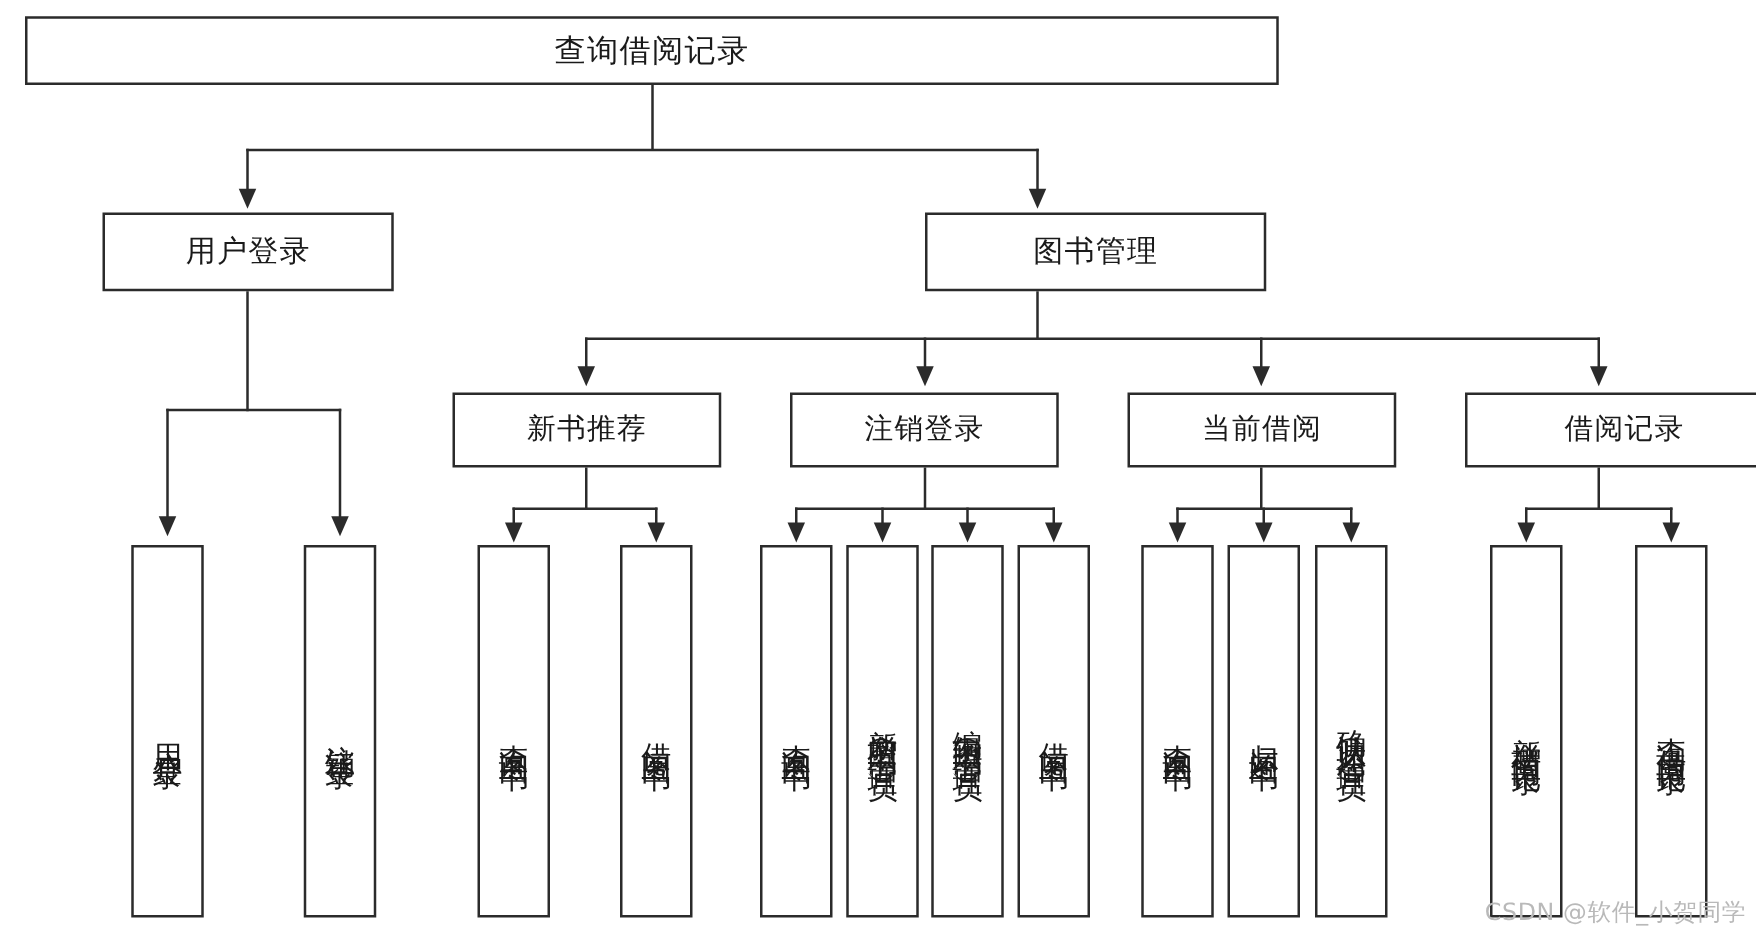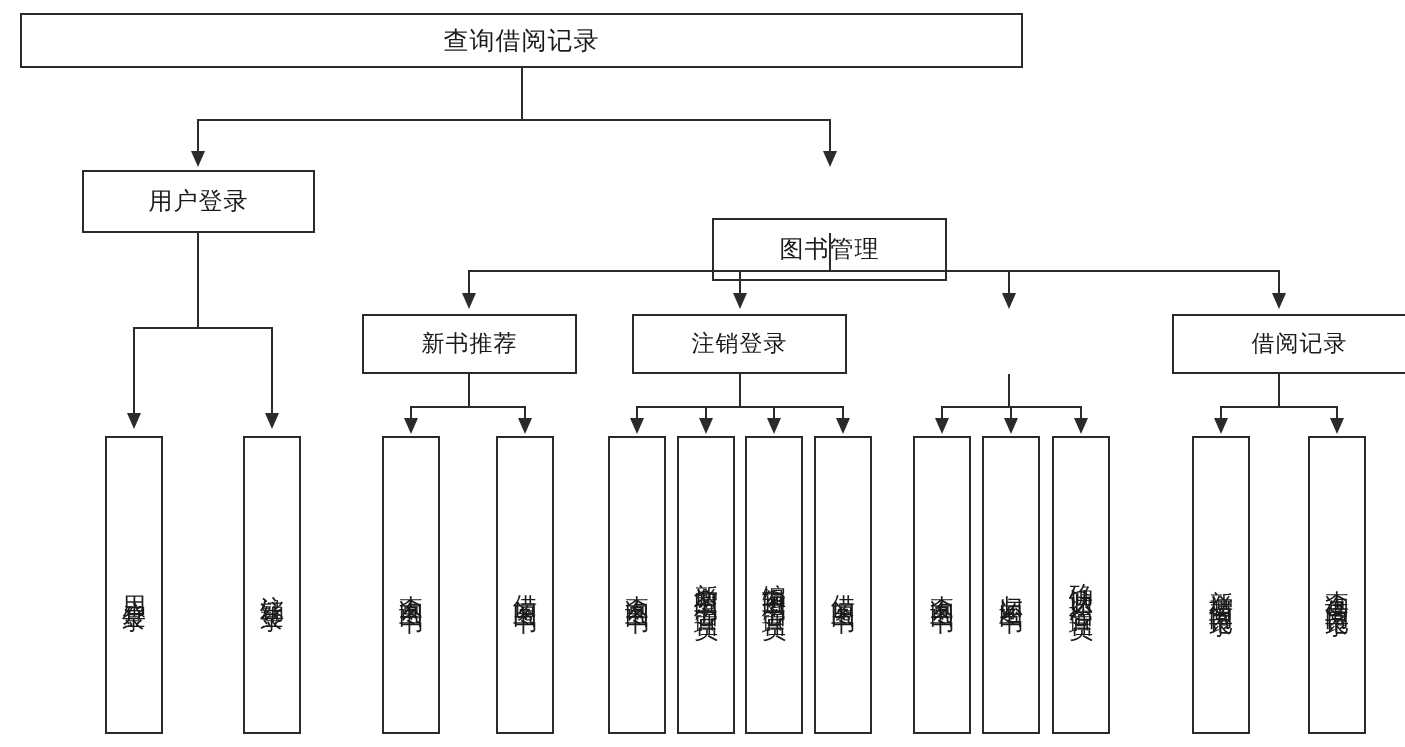--- a/index.html
+++ b/index.html
@@ -98,21 +98,21 @@
 
   <div class="vline" style="left:197px; top:119px; height:34px;"></div>
   <div class="arrow" style="left:191px; top:151px;"></div>
 
   <div class="vline" style="left:829px; top:119px; height:34px;"></div>
   <div class="arrow" style="left:823px; top:151px;"></div>
 
   <div class="node lvl2" style="left:82px; top:170px; width:233px; height:63px;">
     <span class="label">用户登录</span>
   </div>
-  <div class="node lvl2" style="left:712px; top:170px; width:235px; height:63px;margin-top:48px;">
+  <div class="node lvl2" style="left:740px; top:170px; width:273px; height:63px;">
     <span class="label">图书管理</span>
   </div>
 
   <div class="vline" style="left:197px; top:233px; height:96px;"></div>
   <div class="hline" style="left:133px; top:327px; width:140px;"></div>
   <div class="vline" style="left:133px; top:327px; height:88px;"></div>
   <div class="arrow" style="left:127px; top:413px;"></div>
   <div class="vline" style="left:271px; top:327px; height:88px;"></div>
   <div class="arrow" style="left:265px; top:413px;"></div>
 
@@ -129,20 +129,23 @@
   <div class="arrow" style="left:1002px; top:293px;"></div>
 
   <div class="vline" style="left:1278px; top:270px; height:25px;"></div>
   <div class="arrow" style="left:1272px; top:293px;"></div>
 
   <div class="node lvl3" style="left:362px; top:314px; width:215px; height:60px;align-items:center;">
     <span class="label">新书推荐</span>
   </div>
   <div class="node lvl3" style="left:632px; top:314px; width:215px; height:60px;">
     <span class="label">注销登录</span>
+  </div>
+  <div class="node lvl3" style="left:902px; top:314px; width:215px; height:60px;">
+    <span class="label">当前借阅</span>
   </div>
   <div class="node lvl3" style="left:1172px; top:314px; width:255px; height:60px;">
     <span class="label">借阅记录</span>
   </div>
 
   <div class="vline" style="left:468px; top:374px; height:34px;"></div>
   <div class="hline" style="left:410px; top:406px; width:116px;"></div>
   <div class="vline" style="left:410px; top:406px; height:14px;"></div>
   <div class="arrow" style="left:404px; top:418px;"></div>
   <div class="vline" style="left:524px; top:406px; height:14px;"></div>
@@ -212,14 +215,15 @@
     <span class="label">确认归还（管理员）</span>
   </div>
 
   <div class="node leaf" style="left:1192px; top:436px; width:58px; height:298px;">
     <span class="label">新增借阅记录</span>
   </div>
   <div class="node leaf" style="left:1308px; top:436px; width:58px; height:298px;">
     <span class="label">查询借阅记录</span>
   </div>
 
+  <div id="watermark">CSDN @软件_小贺同学</div>
 
 </div>
 
 </body></html>

